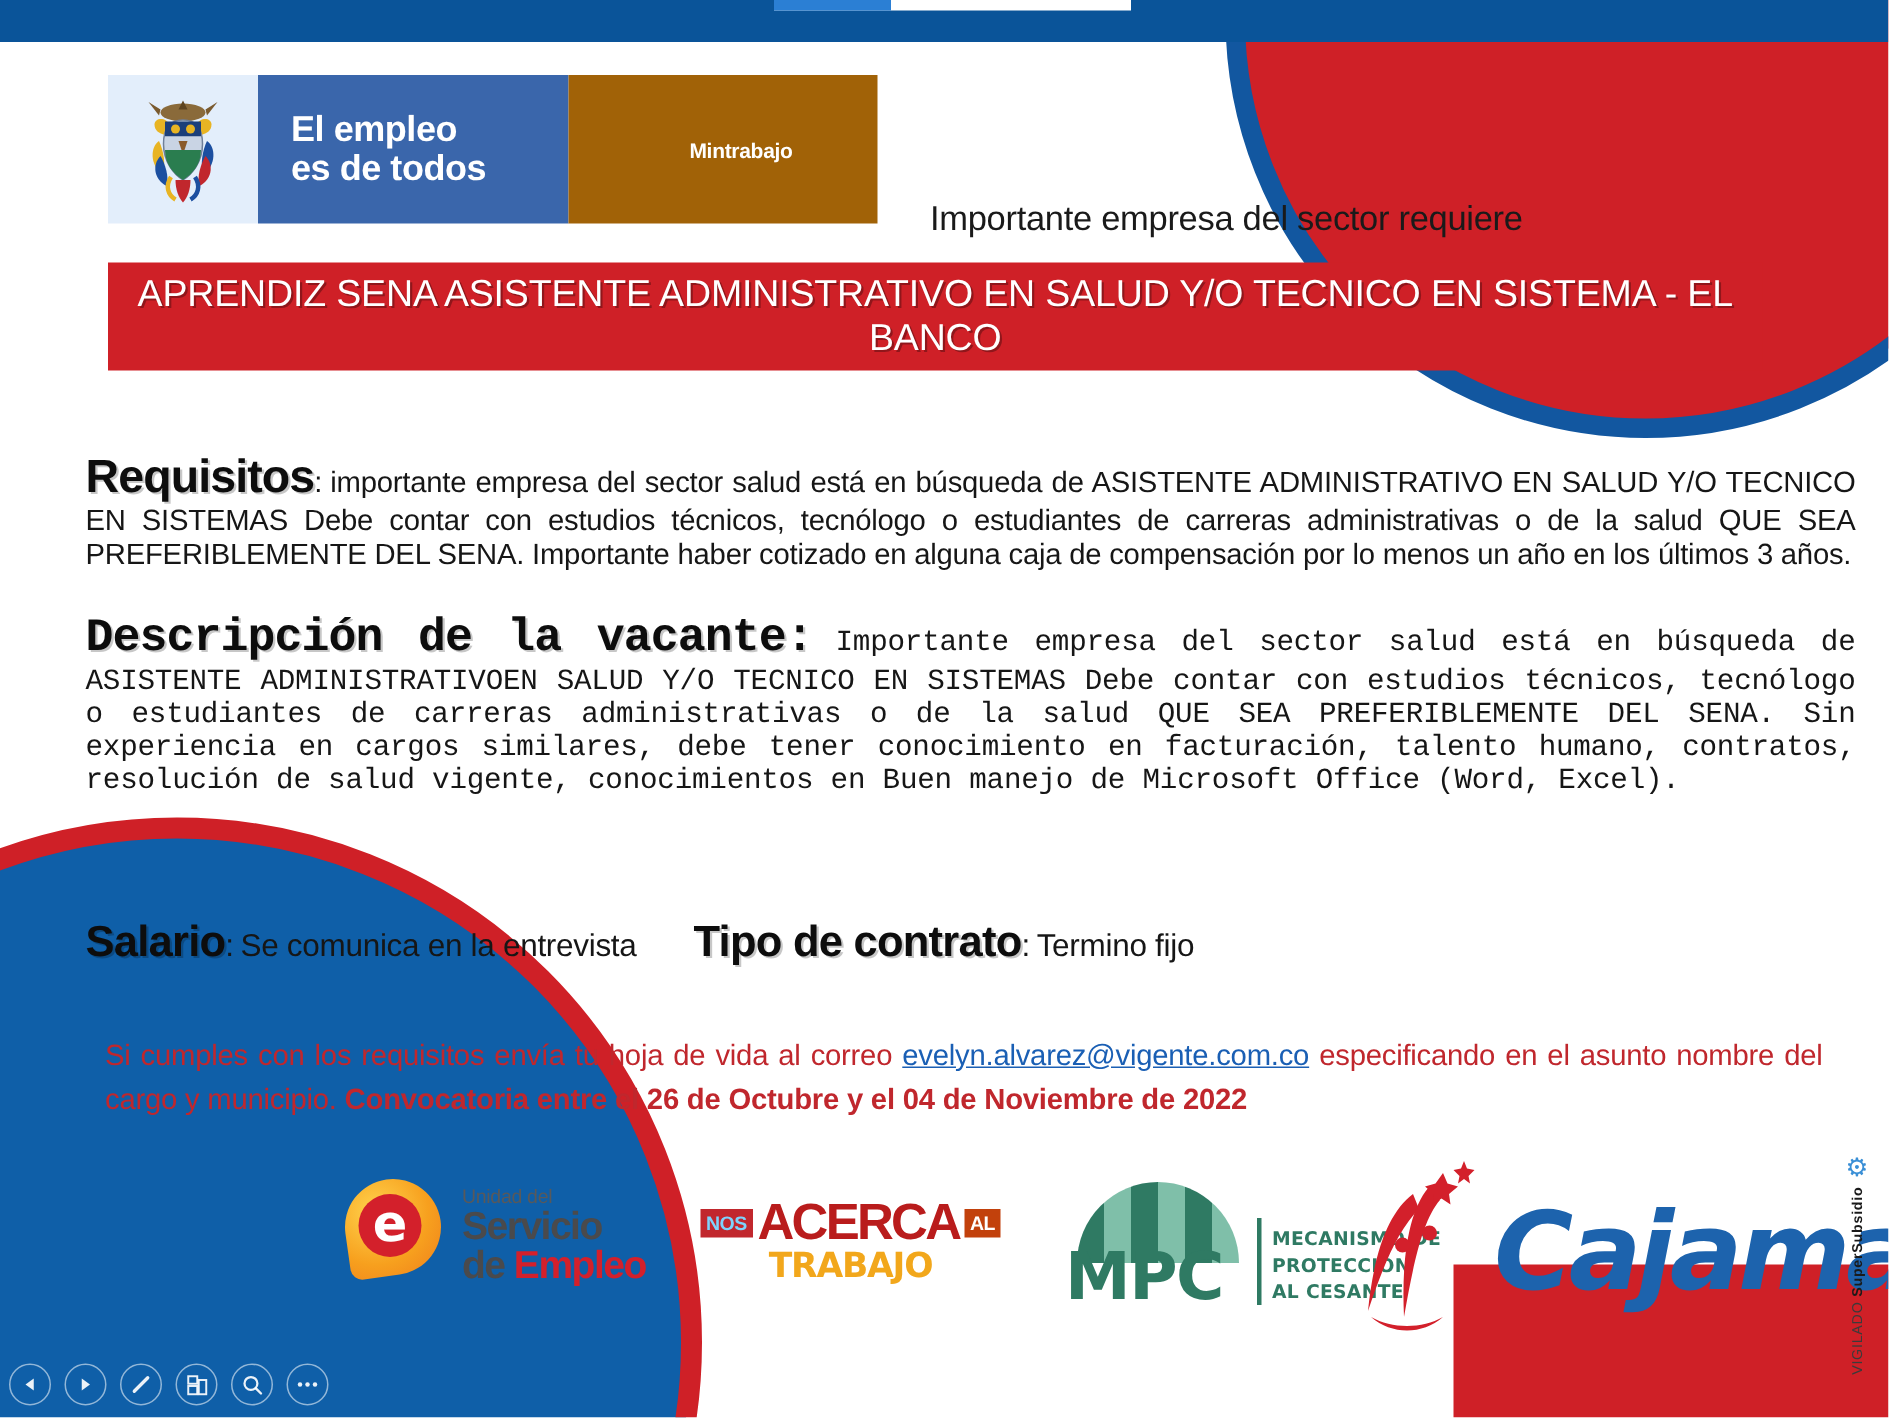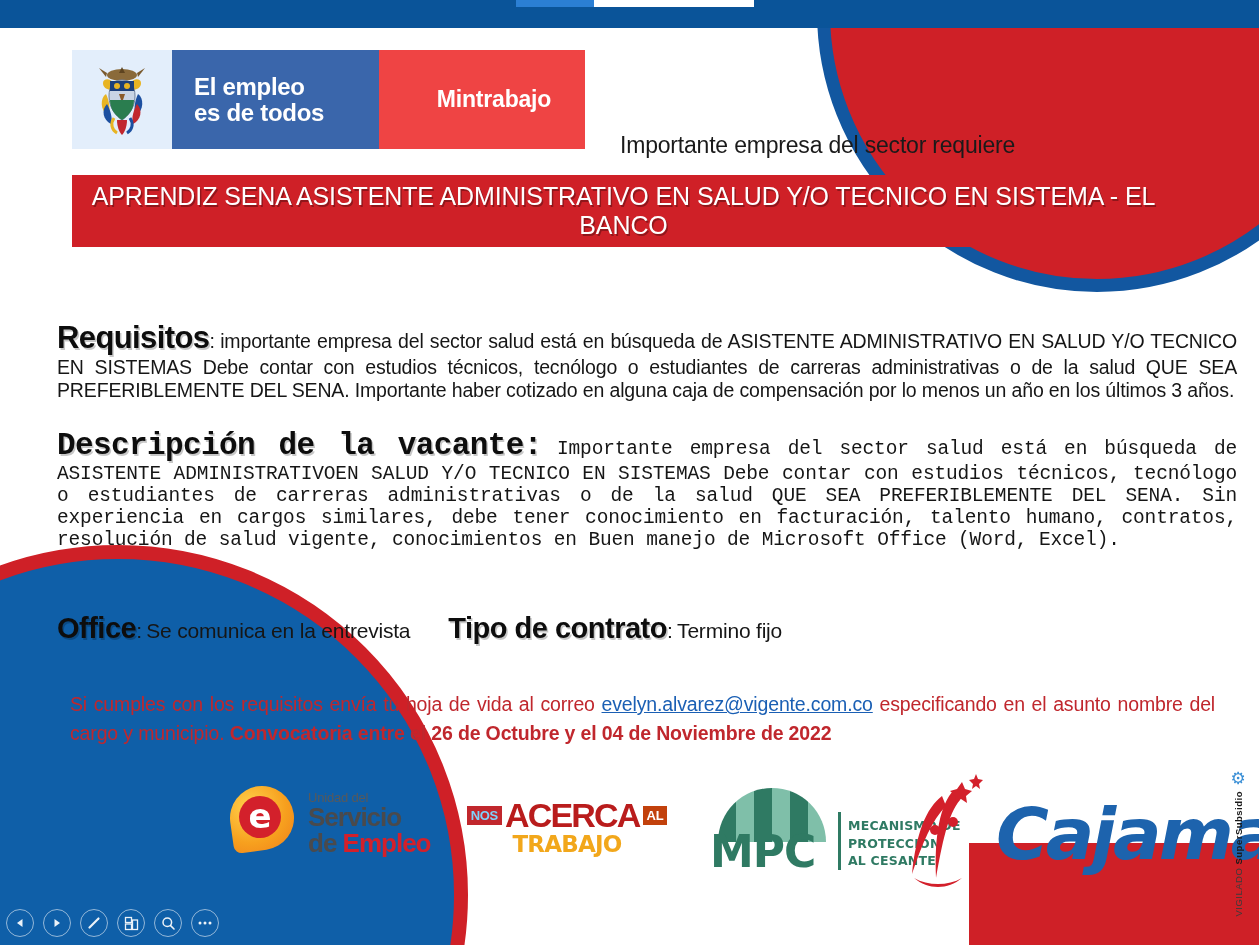--- a/index.html
+++ b/index.html
@@ -97,25 +97,25 @@
     color: #ffffff;
     display: flex; flex-direction: column; justify-content: center;
     padding-left: 22px;
     font-weight: bold;
     font-size: 24px;
     line-height: 1.08;
     letter-spacing: -0.3px;
   }
   .gov-min {
     flex: 1;
-    background: #ef4444;
+    background: #a16207;
     color: #ffffff;
     display: flex; align-items: center; justify-content: center;
     font-weight: bold;
-    font-size: 23px;
+    font-size: 14px;
     letter-spacing: -0.2px;
     padding-left: 24px;
   }
 
   
   .tagline {
     position: absolute;
     left: 620px; top: 132px;
     font-size: 23px;
     color: #1a1a1a;
@@ -143,21 +143,21 @@
     text-shadow: 1.5px 1.5px 0 rgba(0,0,0,0.30);
   }
 
   
   .body-wrap {
     position: absolute;
     left: 57px; top: 300px;
     width: 1180px;
     z-index: 10;
   }
-  .block { margin-bottom: 18px; margin-top: 20px; }
+  .block { margin-bottom: 18px; }
 
   .lead {
     font-weight: bold;
     font-size: 31px;
     color: #0d0d0d;
     letter-spacing: -0.6px;
     text-shadow: 1.5px 1.5px 0 rgba(0,0,0,0.22);
   }
   .lead-sm {
     font-weight: bold;
@@ -427,21 +427,21 @@
       <p class="para-just">
         <span class="lead">Descripción de la vacante:</span>
         <span class="prose-inline">Importante empresa del sector salud está en búsqueda de ASISTENTE ADMINISTRATIVOEN SALUD Y/O TECNICO EN SISTEMAS Debe contar con estudios técnicos, tecnólogo o estudiantes de carreras administrativas o de la salud QUE SEA PREFERIBLEMENTE DEL SENA. Sin experiencia en cargos similares, debe tener conocimiento en facturación, talento humano, contratos, resolución de salud vigente, conocimientos en Buen manejo de Microsoft Office (Word, Excel).</span>
       </p>
     </div>
 
   </div>
 
   <div class="pay-row">
     <div>
-      <span class="lead-sm">Office</span><span class="pay-val">:</span>
+      <span class="lead-sm">Salario</span><span class="pay-val">:</span>
       <span class="pay-val">Se comunica en la entrevista</span>
     </div>
     <div class="pay-col-2">
       <span class="lead-sm">Tipo de contrato</span><span class="pay-val">:</span>
       <span class="pay-val">Termino fijo</span>
     </div>
   </div>
 
   <div class="cta">
     <span>Si cumples con los requisitos envía tu hoja de vida al correo </span><a class="cta-email" href="#">evelyn.alvarez@vigente.com.co</a><span> especificando en el asunto nombre del cargo y municipio. </span><span class="cta-strong">Convocatoria entre el 26 de Octubre y el 04 de Noviembre de 2022</span>

